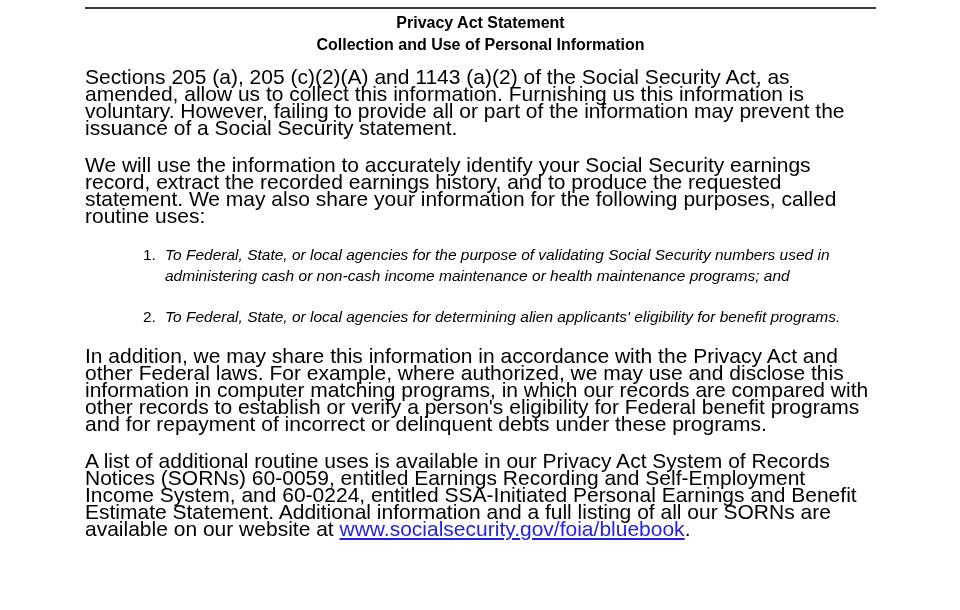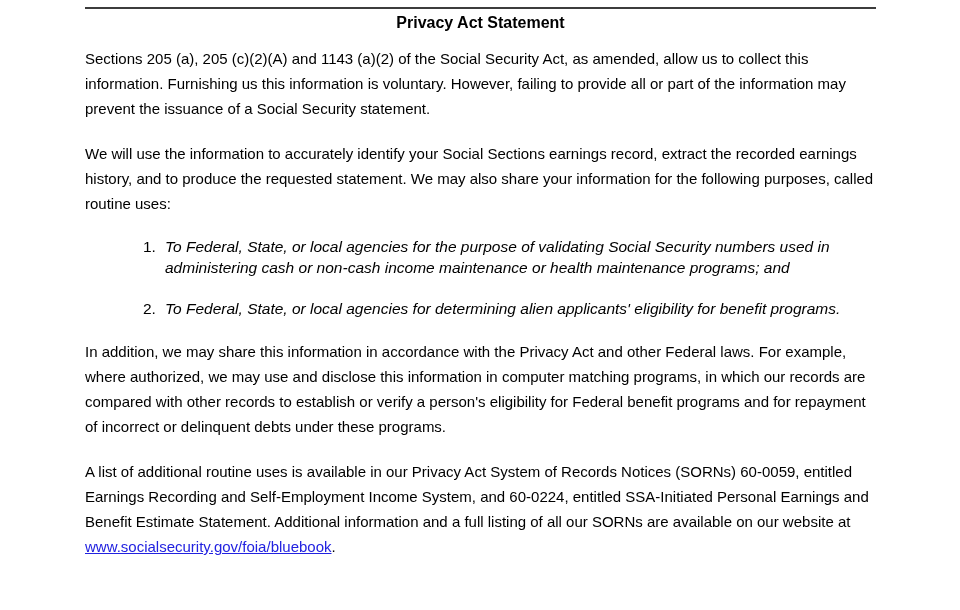--- a/index.html
+++ b/index.html
@@ -21,22 +21,22 @@
     width: 100%;
   }
   .doc-title {
     margin-top: 3px;
     text-align: center;
     font-weight: bold;
     font-size: 16px;
     line-height: 22px;
   }
   .content p.body-par {
-    font-size: 15px;
-    line-height: 25px;
+    font-size: 21px;
+    line-height: 17px;
     margin: 20px 0;
   }
   .content p.body-par.first {
     margin-top: 12px;
   }
   .routine-uses {
     margin: 20px 0 20px 58px;
     font-size: 15.5px;
     line-height: 21px;
   }
@@ -60,27 +60,28 @@
 </style>
 </head>
 <body>
 
 <div class="document">
 
   <div class="top-rule"></div>
 
   <div class="doc-title">
     <div>Privacy Act Statement</div>
+    <div>Collection and Use of Personal Information</div>
   </div>
 
   <div class="content">
 
     <p class="body-par first">Sections 205 (a), 205 (c)(2)(A) and 1143 (a)(2) of the Social Security Act, as amended, allow us to collect this information. Furnishing us this information is voluntary. However, failing to provide all or part of the information may prevent the issuance of a Social Security statement.</p>
 
-    <p class="body-par">We will use the information to accurately identify your Social Sections earnings record, extract the recorded earnings history, and to produce the requested statement. We may also share your information for the following purposes, called routine uses:</p>
+    <p class="body-par">We will use the information to accurately identify your Social Security earnings record, extract the recorded earnings history, and to produce the requested statement. We may also share your information for the following purposes, called routine uses:</p>
 
     <div class="routine-uses">
       <div class="list-row">
         <span class="list-num">1.</span>
         <span class="list-text">To Federal, State, or local agencies for the purpose of validating Social Security numbers used in administering cash or non-cash income maintenance or health maintenance programs; and</span>
       </div>
       <div class="list-row">
         <span class="list-num">2.</span>
         <span class="list-text">To Federal, State, or local agencies for determining alien applicants' eligibility for benefit programs.</span>
       </div>

